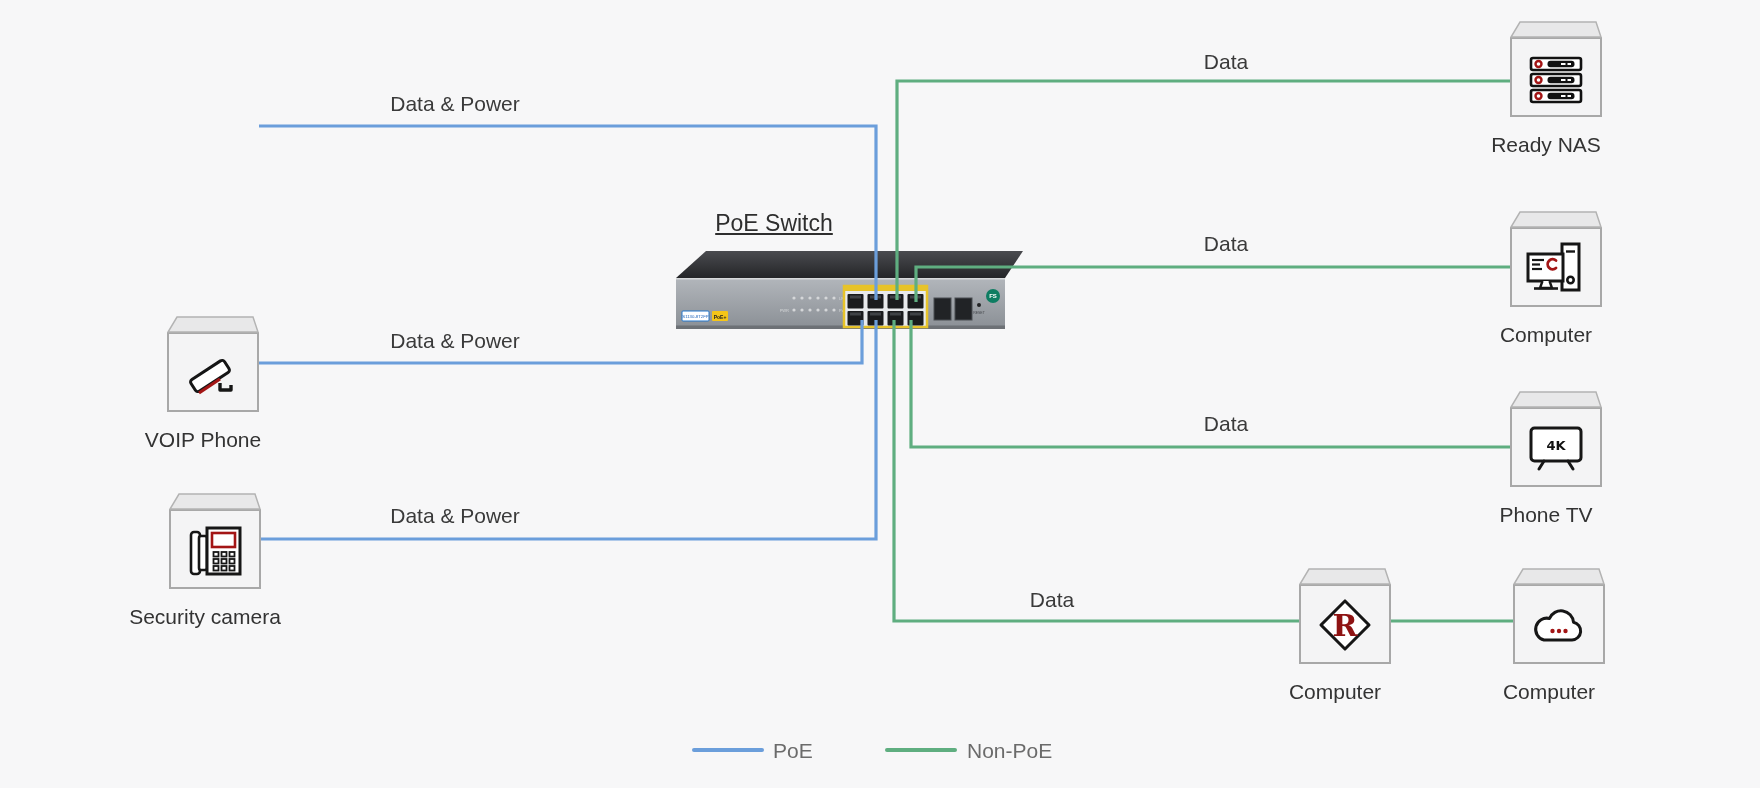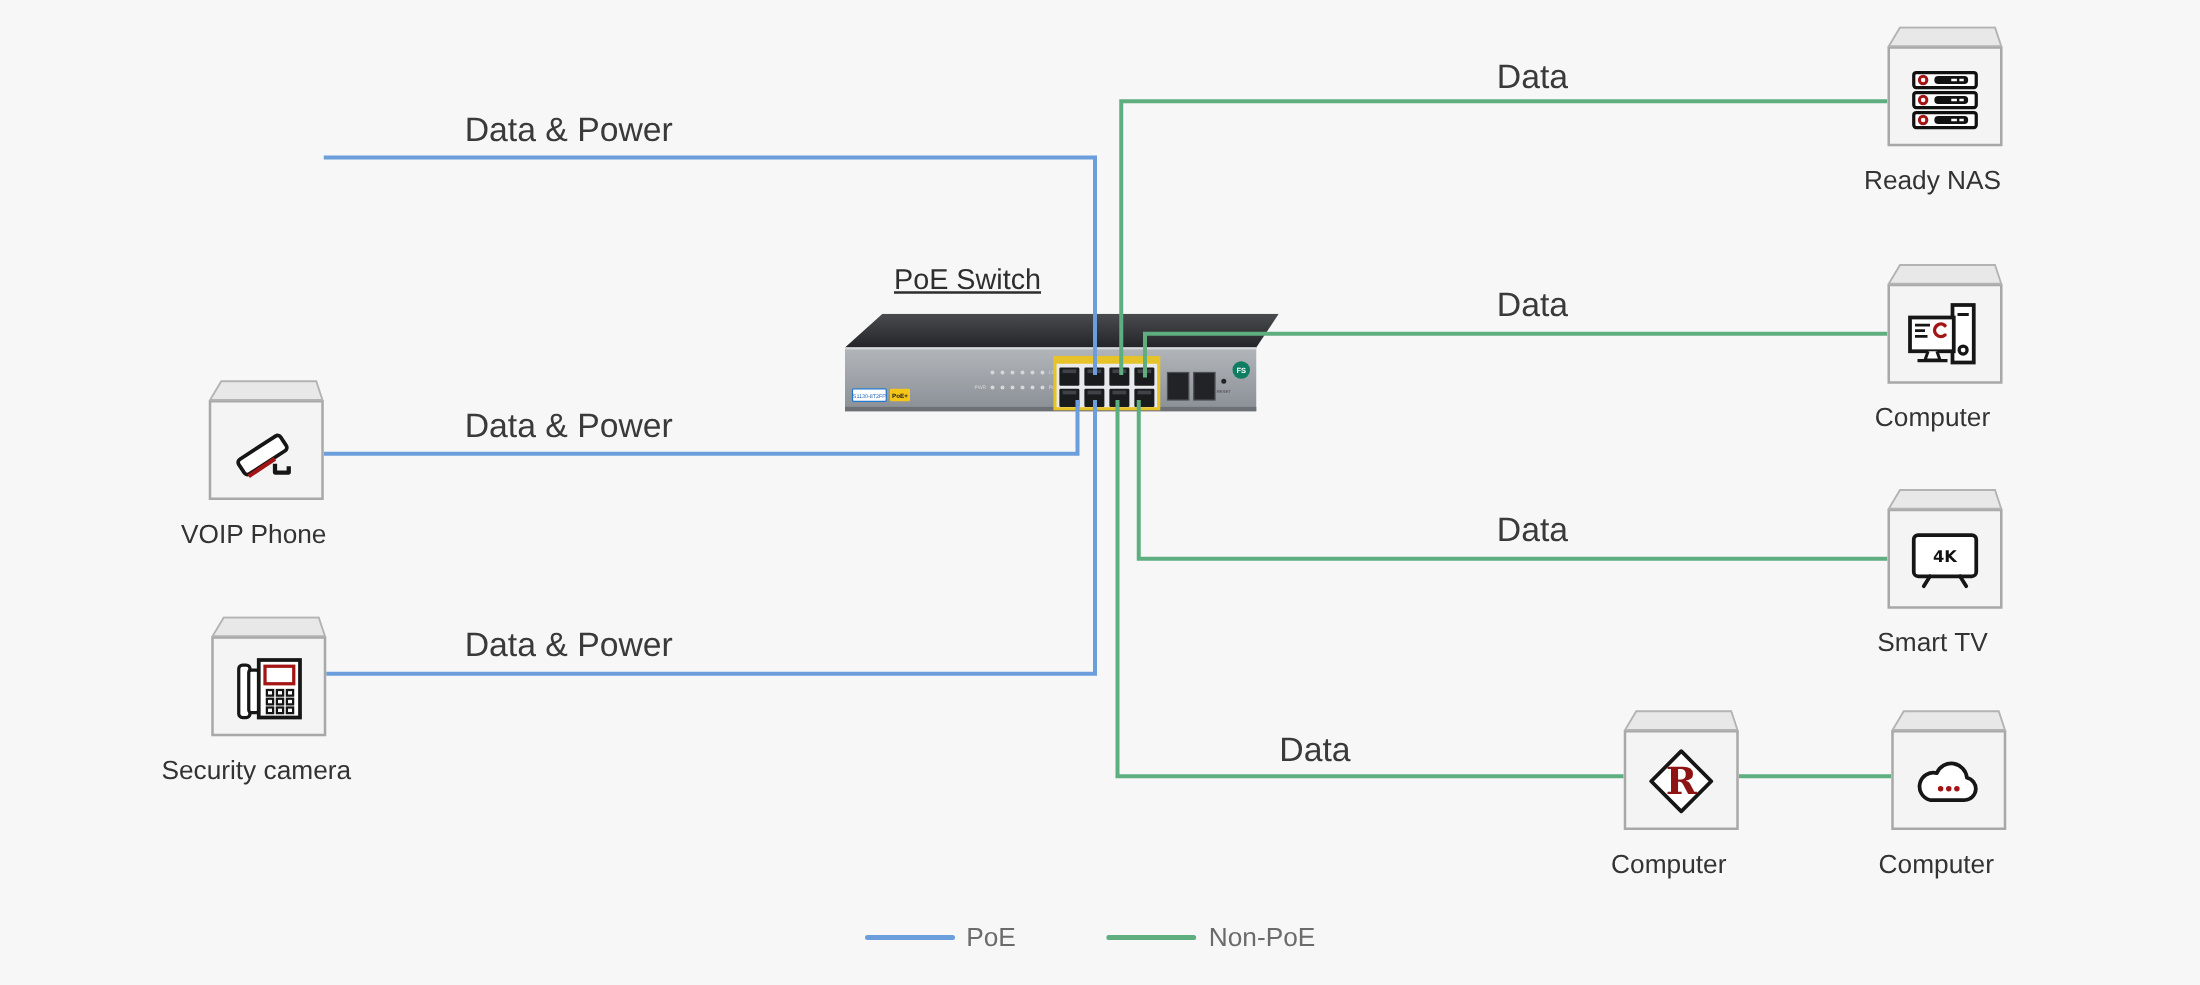--- a/index.html
+++ b/index.html
@@ -9,21 +9,21 @@
   #wires{position:absolute;left:0;top:0;z-index:2;}
   
   .device{position:absolute;width:72px;z-index:3;}
   .device .flap{display:block;}
   .device .face{box-sizing:border-box;width:92px;height:80px;margin-top:-1px;
                 background:#f4f4f5;border:2px solid #a8a8a8;}
   .device .face svg{display:block;margin:4px auto 0 auto;}
   .dlabel{position:absolute;top:112px;left:50%;transform:translateX(-50%);
           font-size:21px;color:#333;white-space:nowrap;}
   
-  .edge-label{position:absolute;transform:translate(-50%,-50%);font-size:27px;
+  .edge-label{position:absolute;transform:translate(-50%,-50%);font-size:21px;
               color:#3a3a3a;white-space:nowrap;z-index:4;}
   
   .switch-wrap{position:absolute;left:676px;top:251px;z-index:1;}
   .switch-title{position:absolute;left:774px;top:210px;transform:translateX(-50%);
                 font-size:23px;color:#2e2e2e;z-index:4;white-space:nowrap;text-decoration:underline;}
   
   .legend-text{position:absolute;font-size:21px;color:#6b6b6b;z-index:4;white-space:nowrap;}
   .legend-swatch{position:absolute;z-index:4;}
 </style>
 </head>
@@ -125,21 +125,21 @@
 
   <div class="edge-label" style="left:455px;top:104px">Data &amp; Power</div>
   <div class="edge-label" style="left:455px;top:341px">Data &amp; Power</div>
   <div class="edge-label" style="left:455px;top:516px">Data &amp; Power</div>
   <div class="edge-label" style="left:1226px;top:62px">Data</div>
   <div class="edge-label" style="left:1226px;top:244px">Data</div>
   <div class="edge-label" style="left:1226px;top:424px">Data</div>
   <div class="edge-label" style="left:1052px;top:600px">Data</div>
 
 
-  <div class="device" style="left:167px;top:304px">
+  <div class="device" style="left:167px;top:316px">
     <svg class="flap" width="92" height="17">
         <polygon points="10,1 86,1 91,16 1,16" fill="#e8e8e9" stroke="#b3b3b3" stroke-width="1.5"></polygon>
       </svg>
     <div class="face">
       <svg width="70" height="70" viewBox="0 0 70 70">
         <g transform="rotate(-33 32 38)">
           <rect x="12" y="31" width="40" height="14" rx="3" fill="#fff" stroke="#161616" stroke-width="3" stroke-linejoin="round"></rect>
         </g>
         <line x1="21" y1="55" x2="42" y2="41" stroke="#a31515" stroke-width="3.2"></line>
         <path d="M42 45 v7 h11 v-5" fill="none" stroke="#161616" stroke-width="3.4" stroke-linejoin="round"></path>
@@ -235,21 +235,21 @@
     <svg class="flap" width="92" height="17">
         <polygon points="10,1 86,1 91,16 1,16" fill="#e8e8e9" stroke="#b3b3b3" stroke-width="1.5"></polygon>
       </svg>
     <div class="face">
       <svg width="70" height="70" viewBox="0 0 70 70">
         <rect x="10" y="15" width="50" height="33" rx="3.5" fill="#fff" stroke="#161616" stroke-width="3"></rect>
         <text x="35" y="36.5" font-size="13" font-weight="bold" fill="#111" text-anchor="middle" font-family="DejaVu Sans, Liberation Sans, sans-serif">4K</text>
         <path d="M23 48 l-5 8 M47 48 l5 8" fill="none" stroke="#161616" stroke-width="3" stroke-linecap="round"></path>
       </svg>
     </div>
-    <div class="dlabel">Smart TV</div>
+    <div class="dlabel">Phone TV</div>
   </div>
 
   <div class="device" style="left:1299px;top:568px">
     <svg class="flap" width="92" height="17">
         <polygon points="10,1 86,1 91,16 1,16" fill="#e8e8e9" stroke="#b3b3b3" stroke-width="1.5"></polygon>
       </svg>
     <div class="face">
       <svg width="70" height="70" viewBox="0 0 70 70">
         <rect x="18" y="18" width="34" height="34" transform="rotate(45 35 35)" fill="#fff" stroke="#161616" stroke-width="3" stroke-linejoin="round"></rect>
         <text x="35" y="45.5" font-size="30" font-weight="bold" fill="#8e1313" text-anchor="middle" font-family="DejaVu Serif, Liberation Serif, serif">R</text>

